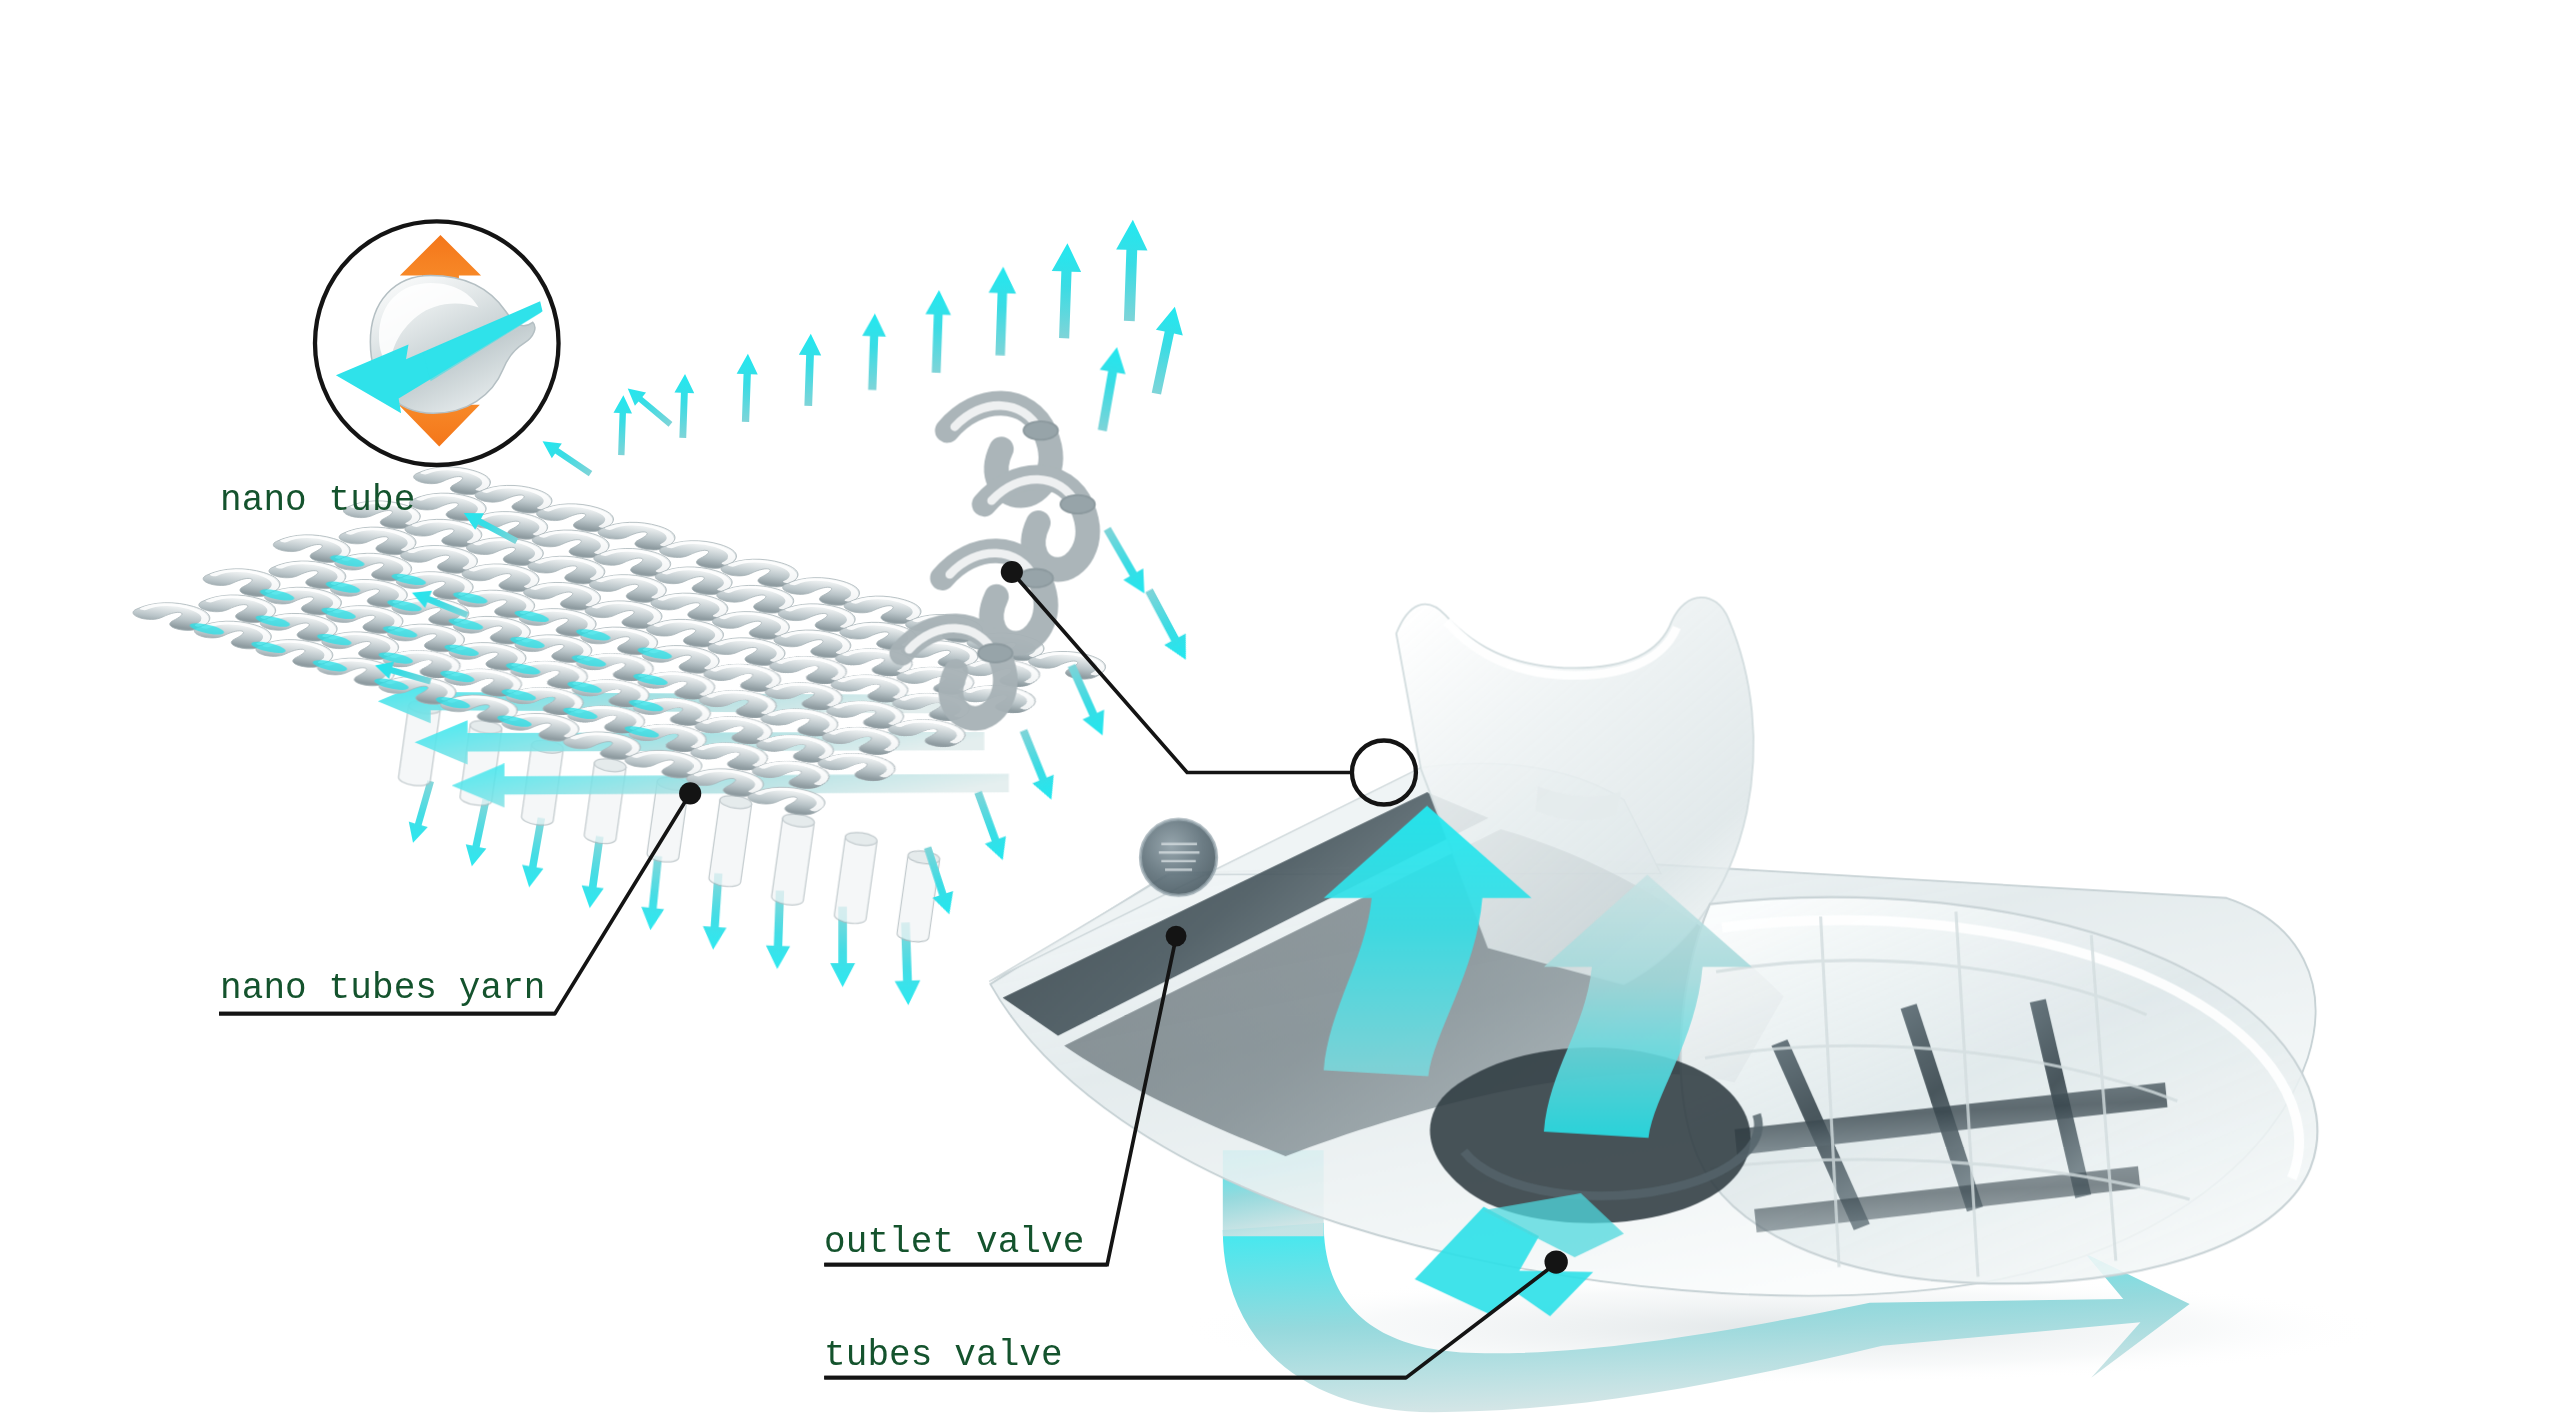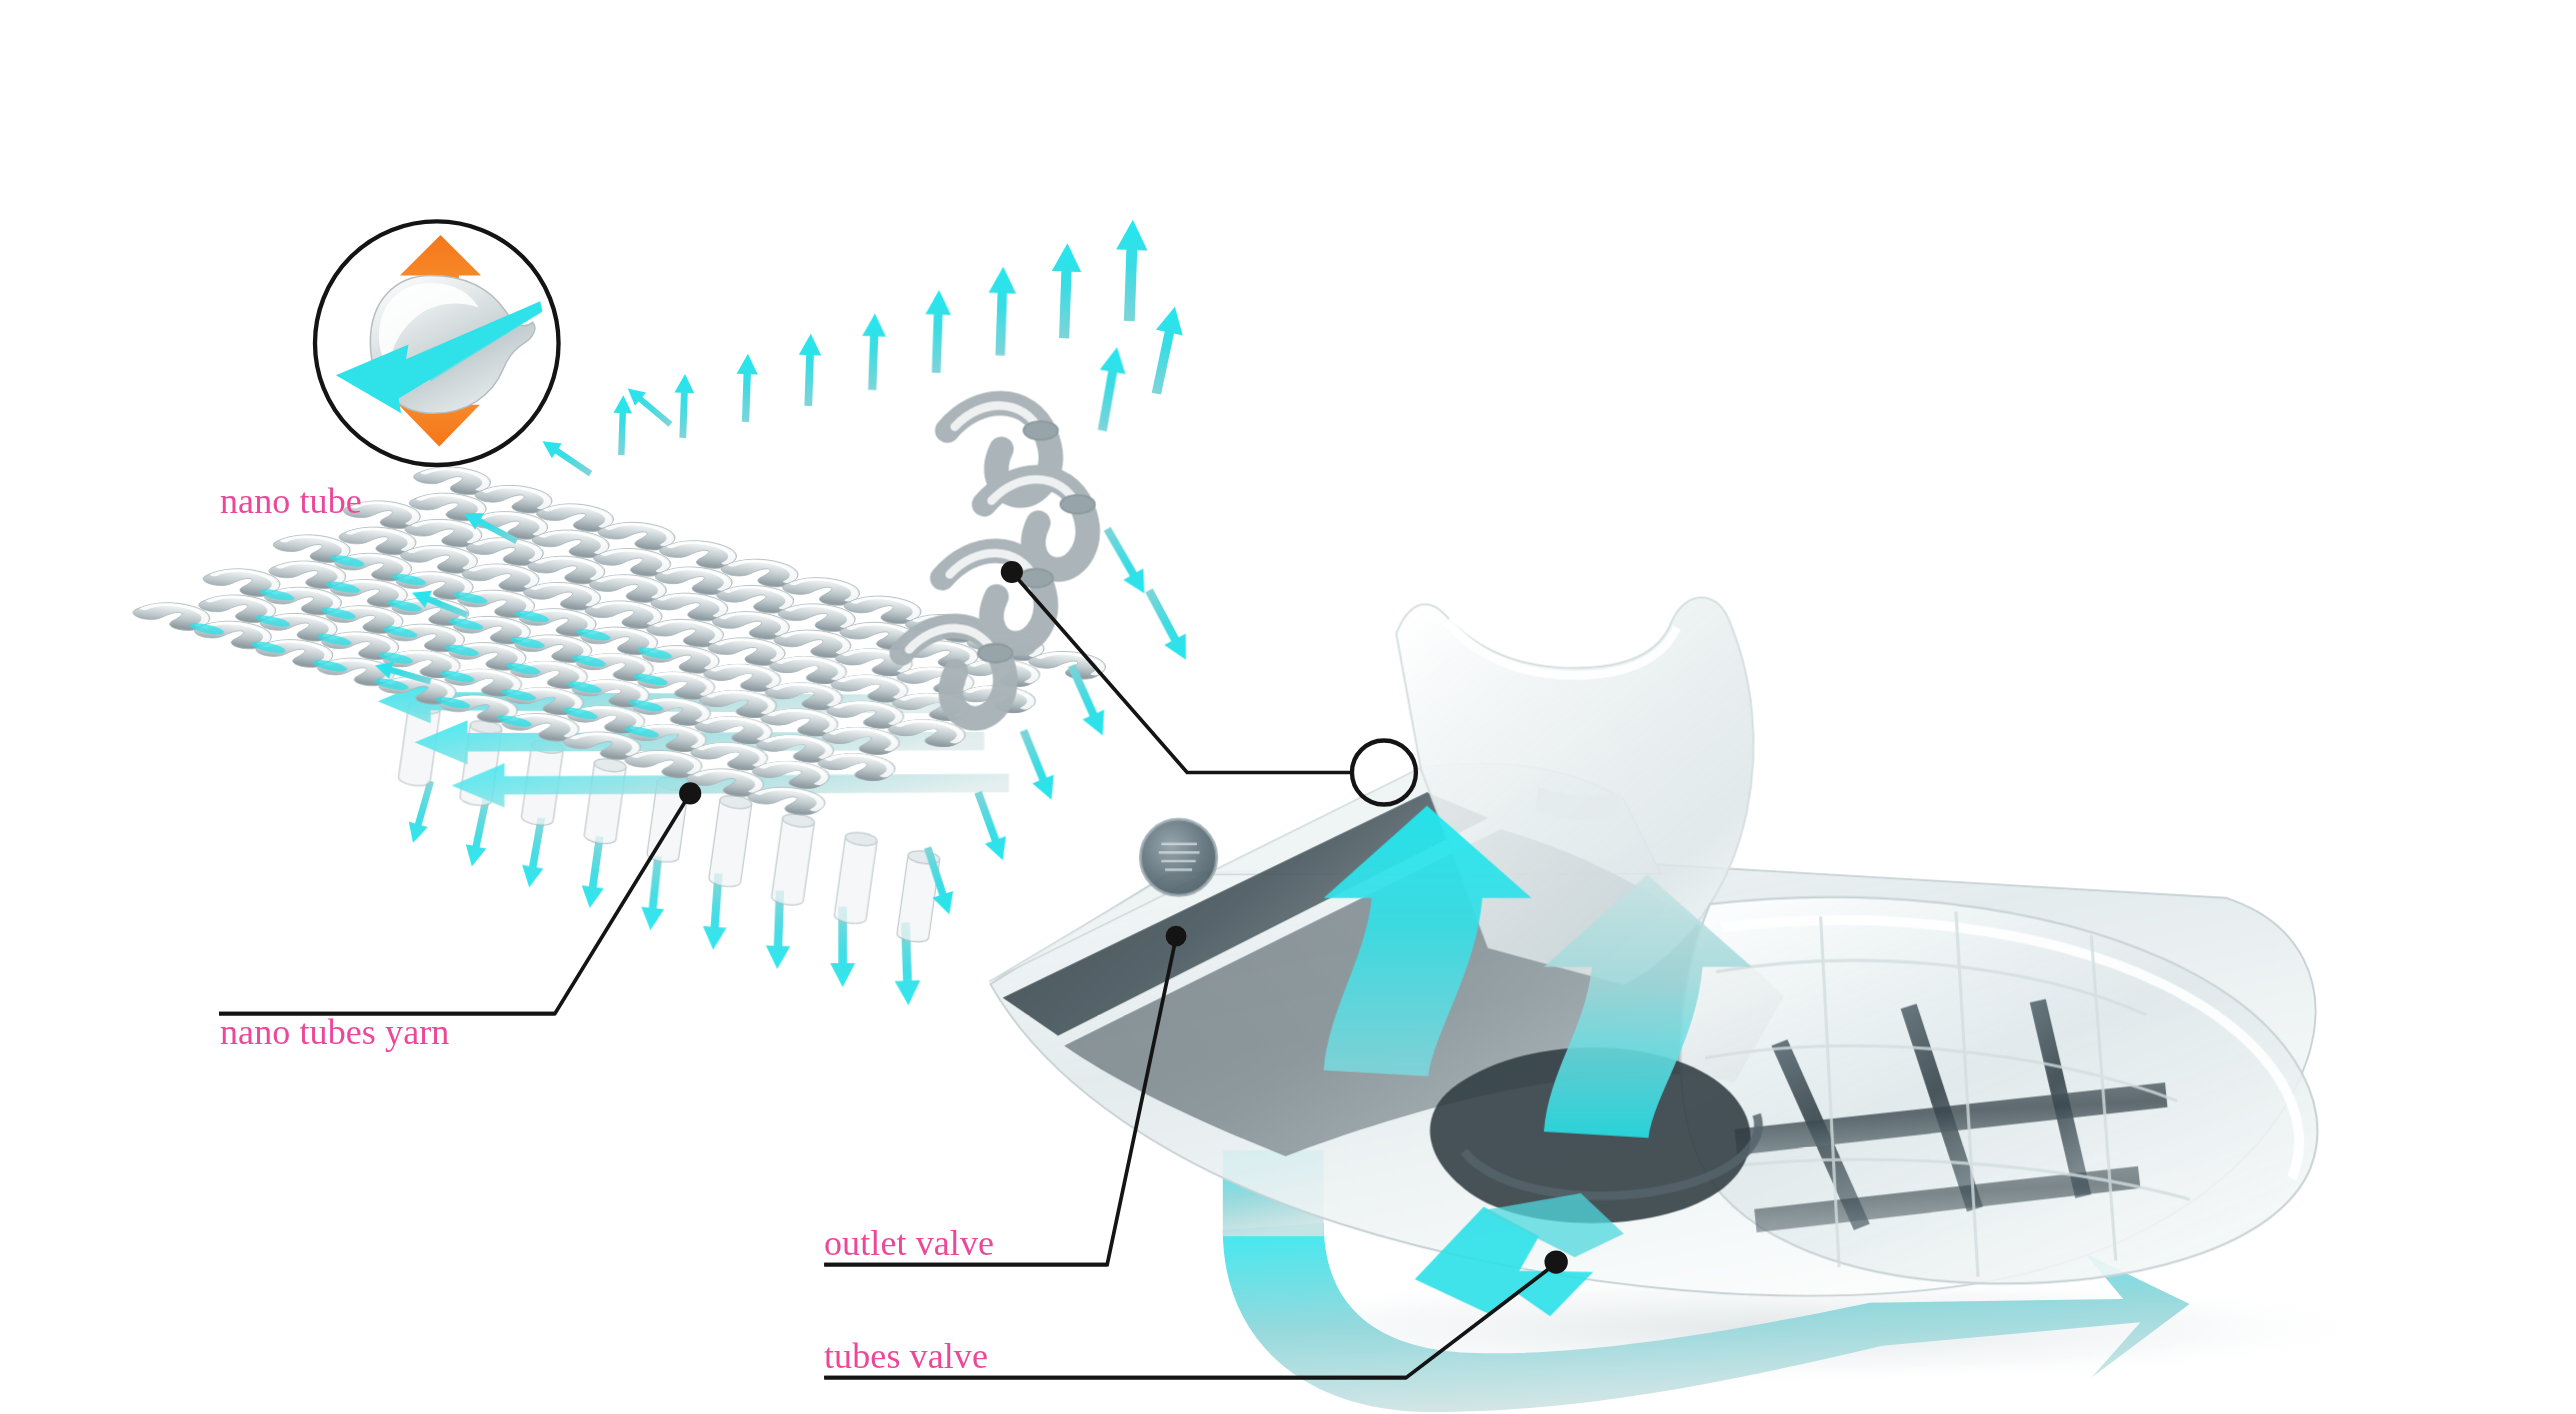--- a/index.html
+++ b/index.html
@@ -8,30 +8,30 @@
   #stage{
     position:relative;
     width:2576px;
     height:1414px;
     background:#ffffff;
     overflow:hidden;
   }
   #art{position:absolute;left:0;top:0;width:2576px;height:1414px;}
   .lbl{
     position:absolute;
-    font-family:Liberation Serif, serif;
+    font-family:Liberation Mono, monospace;
     font-size:36px;
     font-weight:400;
-    color:#ec4899;
+    color:#14532d;
     letter-spacing:0.1px;
     white-space:nowrap;
     line-height:1;
   }
   #lbl-nanotube{left:220px;top:483px;}
-  #lbl-yarn{left:220px;top:1014px;}
+  #lbl-yarn{left:220px;top:971px;}
   #lbl-outlet{left:824px;top:1225px;}
   #lbl-inlet{left:824px;top:1338px;}
 </style>
 </head>
 <body>
 
 <div id="stage">
 
 <svg id="art" viewBox="0 0 4188 2299" xmlns="http://www.w3.org/2000/svg">
   <defs>

